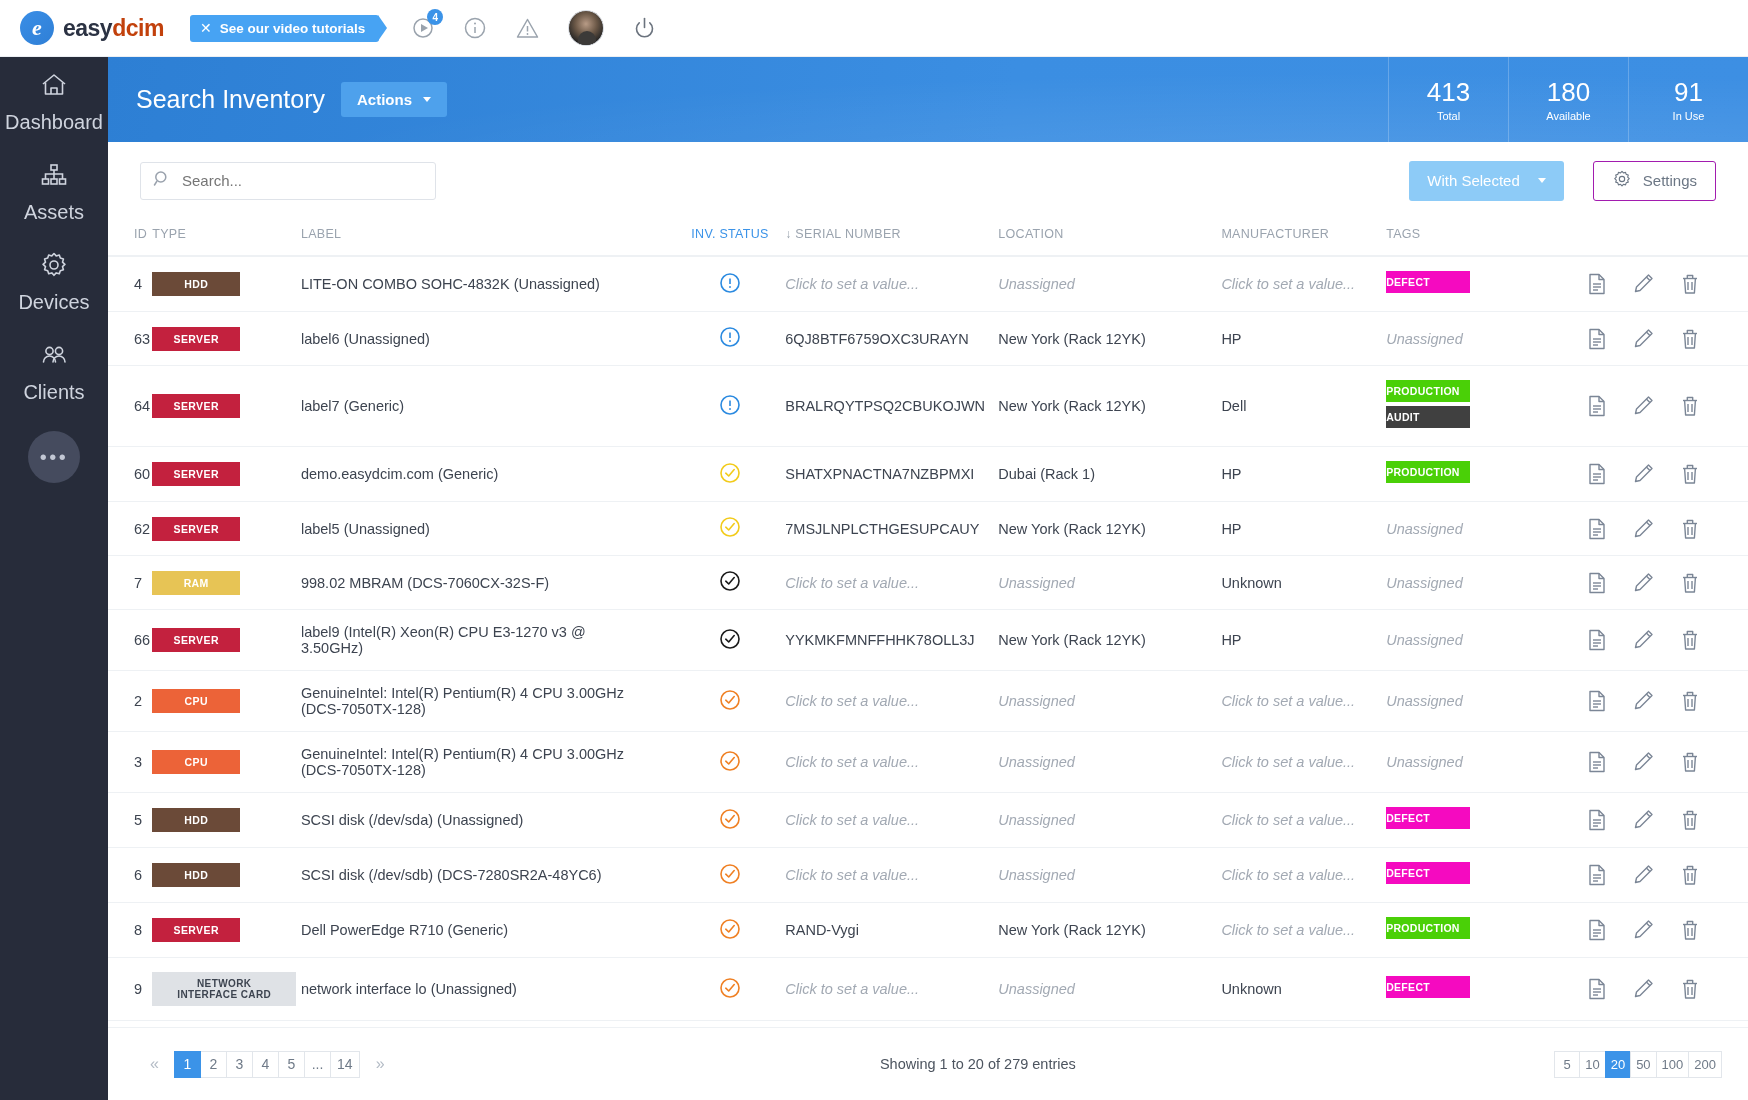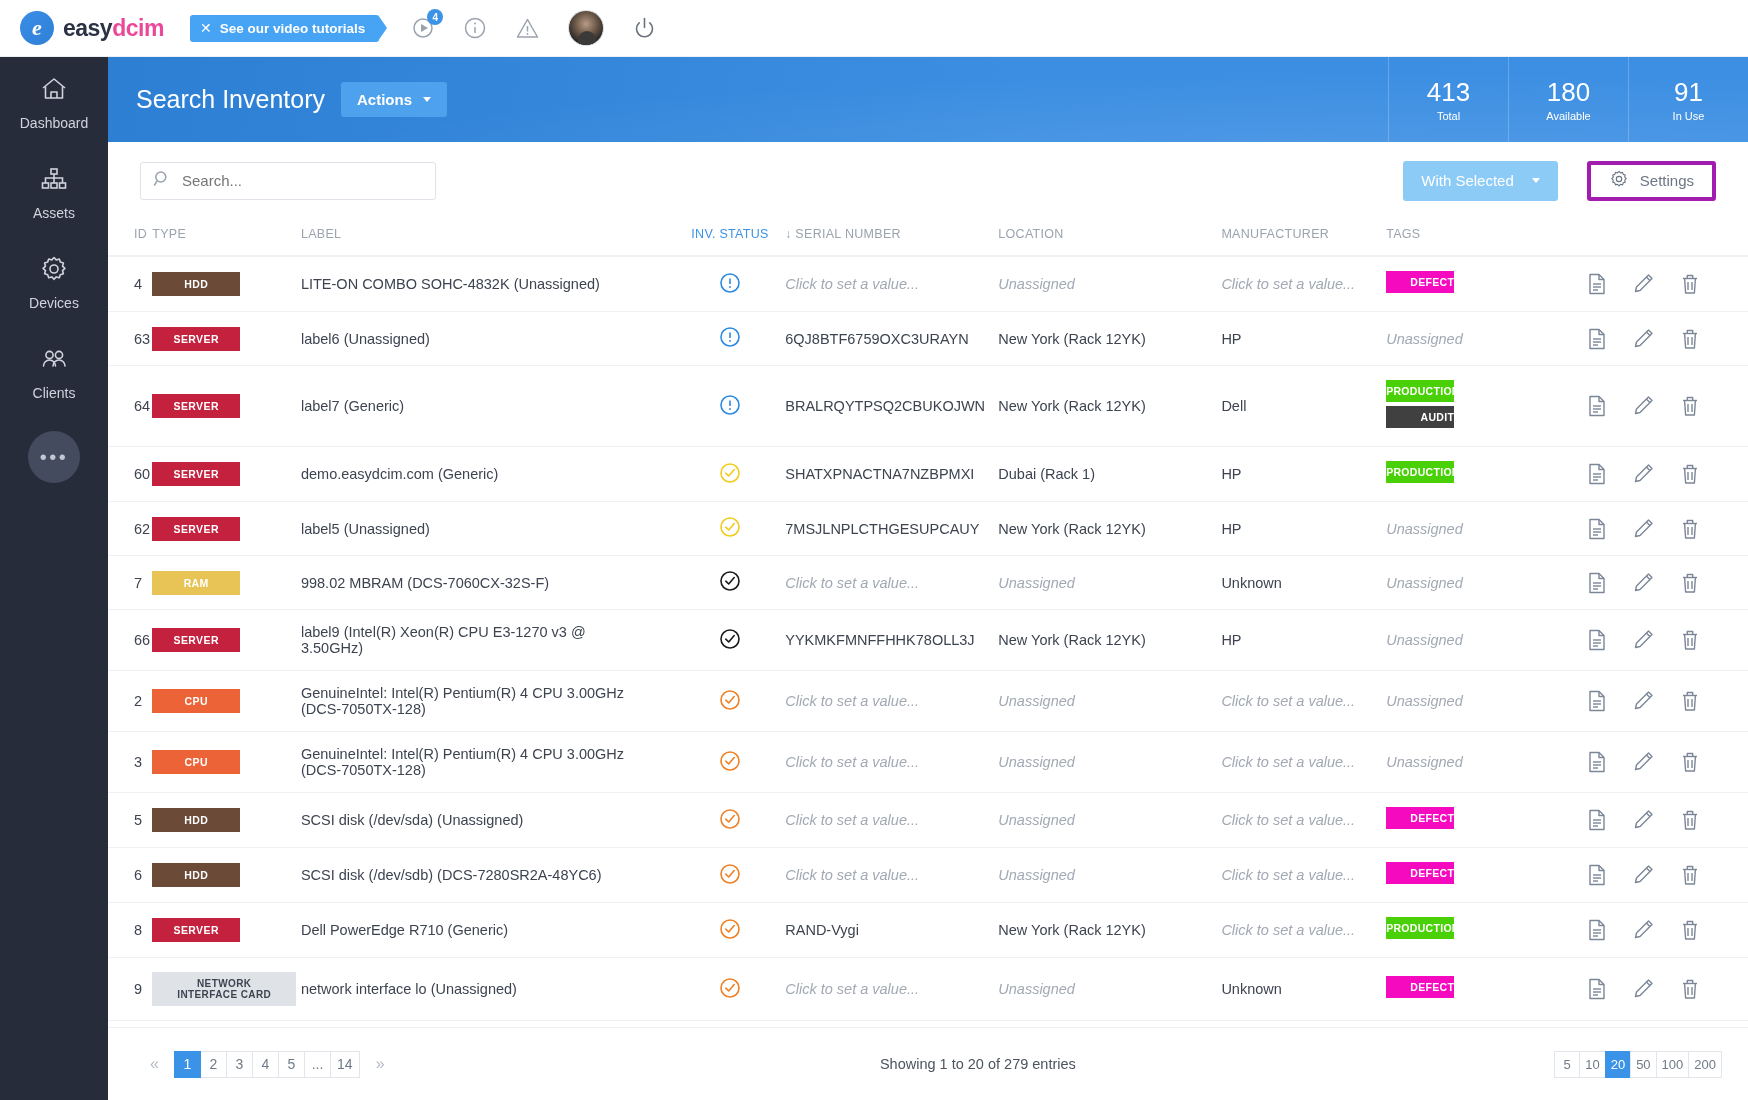--- a/index.html
+++ b/index.html
@@ -18,21 +18,21 @@
   .logo-wrap { display: flex; align-items: center; margin-left: 20px; width: 170px; }
   .logo-mark {
     width: 34px; height: 34px; border-radius: 50%;
     background: linear-gradient(140deg,#3a8ee6 0%, #2f7fd6 100%);
     display: flex; align-items: center; justify-content: center;
     color: #fff; font-size: 22px; font-weight: bold; font-style: italic;
     font-family: "Liberation Serif", serif;
   }
   .logo-text { margin-left: 9px; font-size: 23px; font-weight: bold; letter-spacing: -0.5px; }
   .logo-text .a { color: #2b3243; }
-  .logo-text .b { color: #ec4899; }
+  .logo-text .b { color: #c2410c; }
   .quick-search { display:flex; align-items:center; margin-left: 25px; flex: 1; }
   .qs-icon { color: #5a6472; margin-right: 14px; display:flex; }
   .qs-input {
     border: none; outline: none; font-size: 16px; color: #aab0ba;
     font-family: "Liberation Sans", sans-serif; width: 420px; background: transparent;
   }
   .topbar-right { display: flex; align-items: center; margin-right: 18px; gap: 0px; }
   .tut-badge {
     background: #47a3f3; color: #fff; font-size: 13.5px; font-weight: bold;
     height: 27px; padding: 0 14px 0 10px; display: flex; align-items: center;
@@ -61,21 +61,21 @@
   }
   
   .sidebar {
     position: absolute; top: 57px; left: 0; width: 108px; height: 1043px;
     background: #272c3a;
   }
   .side-item {
     height: 90px; display: flex; flex-direction: column; align-items: center;
     justify-content: center; color: #cfd4de; cursor: pointer; gap: 7px;
   }
-  .side-item .lbl { font-size: 14px; }
+  .side-item .lbl { font-size: 20px; }
   .side-more {
     width: 52px; height: 52px; border-radius: 50%; background: #454b5e;
     display: flex; align-items: center; justify-content: center; margin: 14px auto 0;
     color: #c2c7d4; letter-spacing: 2.5px; font-size: 20px; line-height: 0;
   }
   
   .pagehead {
     position: absolute; top: 57px; left: 108px; width: 1640px; height: 85px;
     background: linear-gradient(100deg,#2d7fd4 0%, #3b8ee2 55%, #3d8fe3 100%);
     display: flex; align-items: center;
@@ -110,21 +110,21 @@
   .searchbox input {
     border: none; outline: none; font-size: 15px; color: #9aa2ad; width: 100%;
     font-family: "Liberation Sans", sans-serif; background: transparent;
   }
   .tb-right { margin-left: auto; display: flex; gap: 29px; }
   .btn-withsel {
     background: #8dcbf7; color: #fff; font-size: 15px; border-radius: 3px;
     padding: 0 18px; height: 40px; display: flex; align-items: center; gap: 18px;
   }
   .btn-settings {
-    background: #fff; border: 4px solid #a21caf; color: #6b7684; font-size: 15px;
+    background: #fff; border: 1px solid #a21caf; color: #6b7684; font-size: 15px;
     border-radius: 3px; padding: 0 18px; height: 40px; display: flex; align-items: center; gap: 11px;
   }
   
   table { width: 100%; border-collapse: collapse; table-layout: fixed; }
   thead th {
     font-size: 12.5px; color: #9aa3ae; font-weight: normal; letter-spacing: .3px;
     text-align: left; padding: 8px 0 14px; border-bottom: 2px solid #eef1f4;
   }
   thead th.sorted { color: #3b93e8; }
   .sortarrow { color: #9aa3ae; font-size: 12px; }
@@ -143,21 +143,21 @@
   .c-act   { width: 160px; }
   .ph-head-id { padding-left: 26px; }
   .type-badge {
     display: inline-block; color: #fff; font-size: 10.5px; font-weight: bold;
     letter-spacing: .4px; text-align: center; padding: 6px 16px; width: 88px;
   }
   .type-badge.wide { width: 144px; font-size: 10px; }
   .muted { color: #a2a9b3; font-style: italic; }
   .tag {
     display: inline-block; color: #fff; font-size: 10.5px; font-weight: bold;
-    padding: 5px 0; width: 68px; text-align: right; margin-bottom: 4px; letter-spacing:.3px;
+    padding: 5px 0; width: 84px; text-align: left; margin-bottom: 4px; letter-spacing:.3px;
   }
   .stat-ico { display: inline-flex; }
   .acts { display: flex; gap: 26px; color: #7b8696; }
   .acts span { cursor: pointer; display:flex; }
   
   .footer {
     position: absolute; bottom: 0; left: 108px; width: 1640px; height: 73px;
     border-top: 1px solid #eef1f4; display: flex; align-items: center; padding: 0 26px;
     background:#fff;
   }

